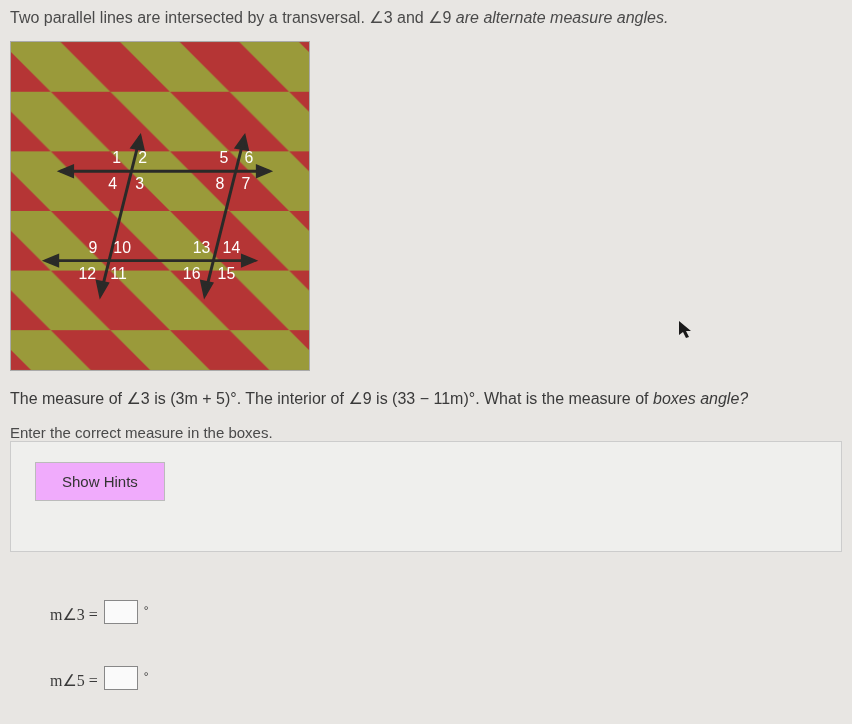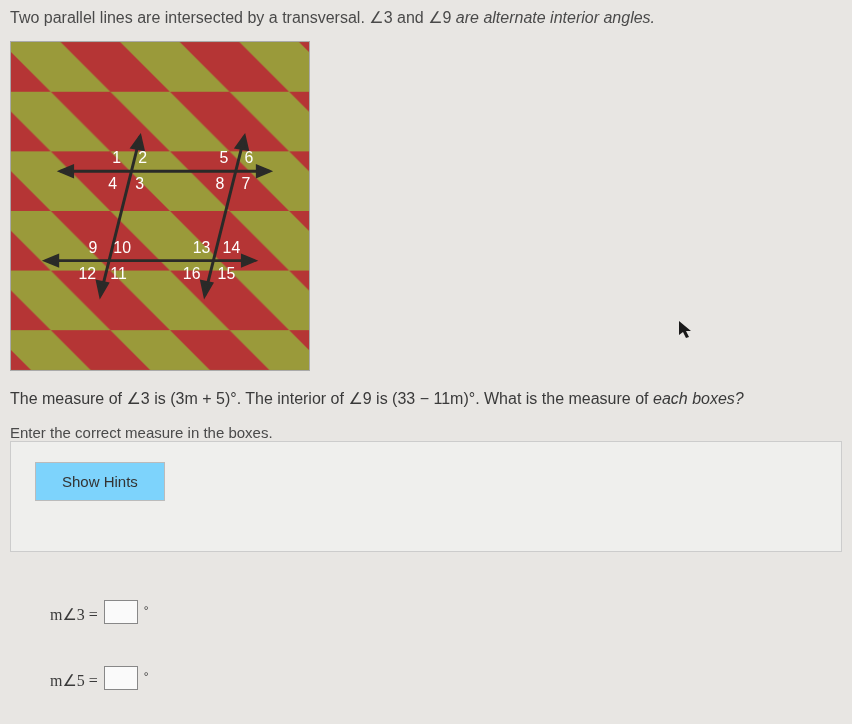--- a/index.html
+++ b/index.html
@@ -38,21 +38,21 @@
     .instruction {
       font-size: 15px; color: #4a4a4a;
     }
     .hints-panel {
       background: #efefed;
       border: 1px solid #ccc;
       padding: 20px 24px 50px 24px;
       margin-bottom: 48px;
     }
     .show-hints-btn {
-      background: #7dd3fc;
+      background: #f0abfc;
       border: 1px solid #bbb;
       padding: 10px 26px;
       font-size: 15px;
       color: #333;
       cursor: pointer;
     }
     .answer-row {
       display: flex; align-items: flex-end;
       gap: 6px;
       margin-left: 40px;
@@ -71,21 +71,21 @@
     .cursor-icon {
       position: absolute;
       left: 678px; top: 320px;
       pointer-events: none;
     }
   </style>
 </head>
 <body>
 
 <div class="problem-intro">
-  <span class="normal">Two parallel lines are intersected by a transversal. </span><span class="angle">∠3</span><span class="normal"> and </span><span class="angle">∠9</span><span> are alternate interior angles.</span>
+  <span class="normal">Two parallel lines are intersected by a transversal. </span><span class="angle">∠3</span><span class="normal"> and </span><span class="angle">∠9</span><span> are alternate measure angles.</span>
 </div>
 
 <div class="diagram-wrap">
   <svg viewBox="0 0 300 330">
 
     <defs>
       <pattern id="tiles" width="120" height="60" patternUnits="userSpaceOnUse" patternTransform="translate(-20,-10)">
         <rect width="120" height="60" fill="#b53535"></rect>
         <polygon points="0,0 60,0 90,30 30,30" fill="#9a9a3a"></polygon>
         <polygon points="30,30 90,30 120,60 60,60" fill="#9a9a3a"></polygon>
@@ -125,21 +125,21 @@
     <text class="lbl" x="68" y="238">12</text>
 
     <text class="lbl" x="183" y="212">13</text>
     <text class="lbl" x="213" y="212">14</text>
     <text class="lbl" x="208" y="238">15</text>
     <text class="lbl" x="173" y="238">16</text>
   </svg>
 </div>
 
 <div class="question-text">
-  <span>The measure of </span><span>∠3</span><span> is </span><span>(3m + 5)°</span><span>. The interior of </span><span>∠9</span><span> is </span><span>(33 − 11m)°</span><span>. What is the measure of </span><span class="ital">each boxes?</span>
+  <span>The measure of </span><span>∠3</span><span> is </span><span>(3m + 5)°</span><span>. The interior of </span><span>∠9</span><span> is </span><span>(33 − 11m)°</span><span>. What is the measure of </span><span class="ital">boxes angle?</span>
 </div>
 
 <div class="instruction">Enter the correct measure in the boxes.</div>
 
 <div class="hints-panel">
   <button class="show-hints-btn">Show Hints</button>
 </div>
 
 <div class="answer-row">
   <span class="mathit">m∠3 =</span>

